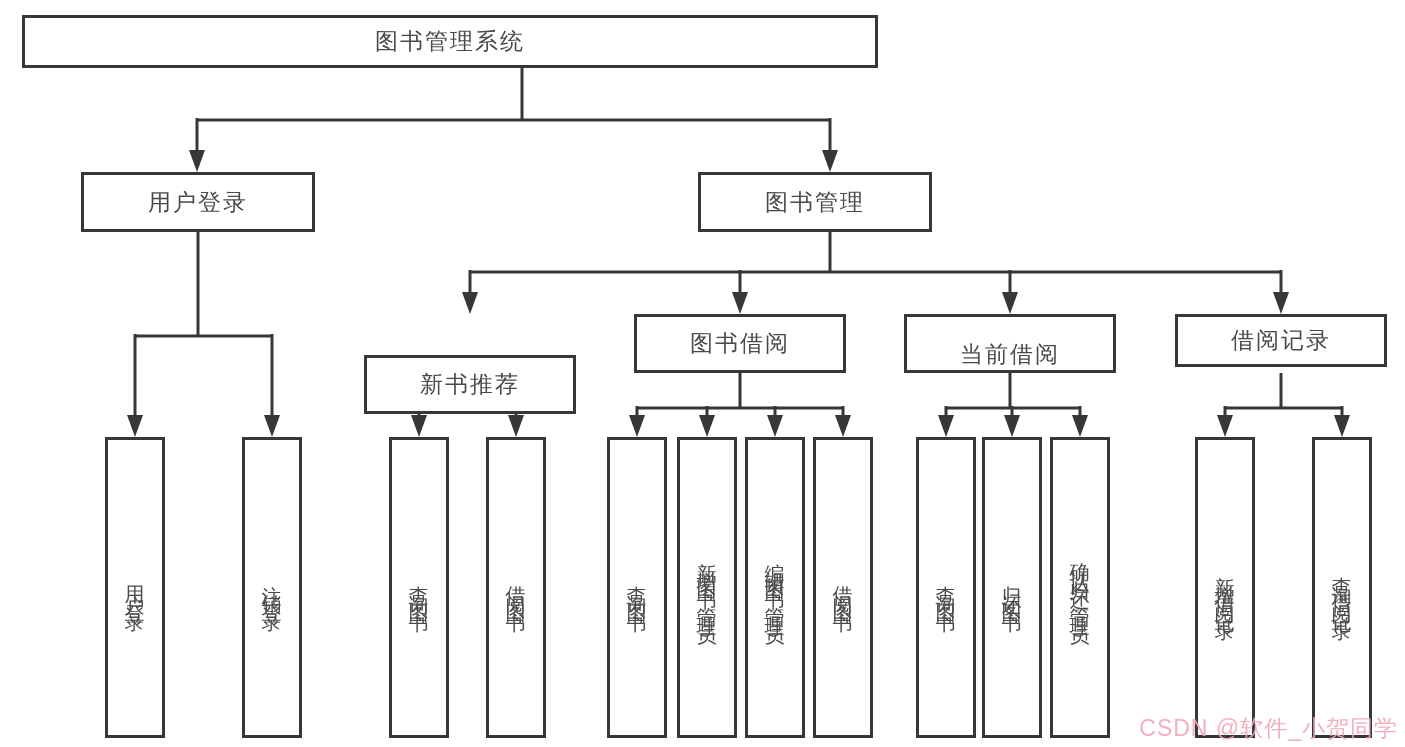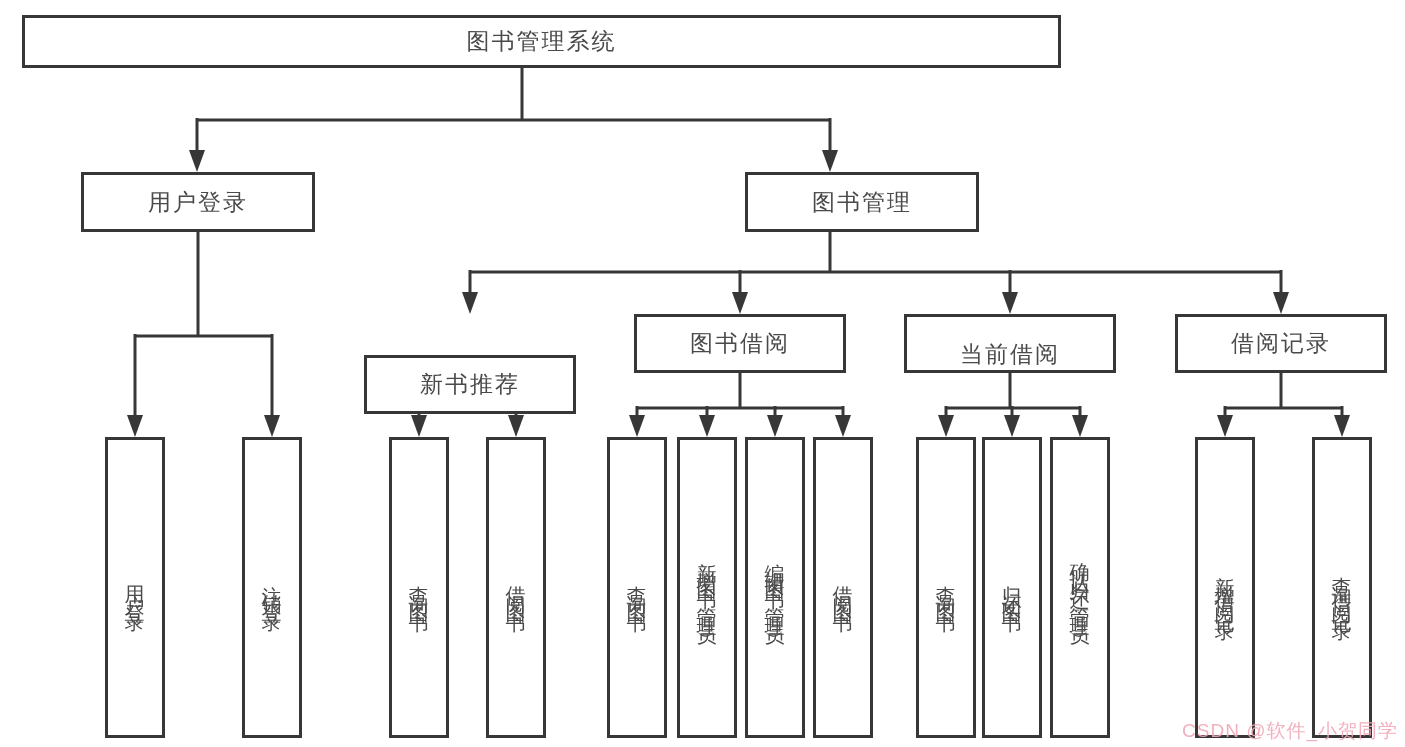--- a/index.html
+++ b/index.html
@@ -41,21 +41,21 @@
     line-height: 1;
   }
   .v-node.long {
     font-size: 20px;
     letter-spacing: 9px;
   }
   #watermark {
     position: absolute;
     right: 7px;
     bottom: 3px;
-    font-size: 19px;
+    font-size: 23px;
     letter-spacing: 1px;
     color: #f0a8b8;
     opacity: 0.9;
     z-index: 3;
     white-space: nowrap;
   }
 </style>
 </head>
 <body>
 
@@ -121,41 +121,41 @@
       <polygon points="767,415 783,415 775,437"></polygon>
       <polygon points="835,415 851,415 843,437"></polygon>
       <polygon points="938,415 954,415 946,437"></polygon>
       <polygon points="1004,415 1020,415 1012,437"></polygon>
       <polygon points="1072,415 1088,415 1080,437"></polygon>
       <polygon points="1217,415 1233,415 1225,437"></polygon>
       <polygon points="1334,415 1350,415 1342,437"></polygon>
     </g>
   </svg>
 
-  <div class="node h-node" style="left:22px; top:15px; width:1039px; height:53px;">
+  <div class="node h-node" style="left:22px; top:15px; width:856px; height:53px;">
     <span>图书管理系统</span>
   </div>
 
   <div class="node h-node" style="left:81px; top:172px; width:234px; height:60px;">
     <span>用户登录</span>
   </div>
-  <div class="node h-node" style="left:745px; top:172px; width:234px; height:60px;">
+  <div class="node h-node" style="left:698px; top:172px; width:234px; height:60px;">
     <span>图书管理</span>
   </div>
 
   <div class="node h-node" style="left:364px; top:314px; width:212px; height:59px;margin-top:41px;">
     <span>新书推荐</span>
   </div>
   <div class="node h-node" style="left:634px; top:314px; width:212px; height:59px;">
     <span>图书借阅</span>
   </div>
   <div class="node h-node" style="left:904px; top:314px; width:212px; height:59px;align-items:flex-end;">
     <span>当前借阅</span>
   </div>
-  <div class="node h-node" style="left:1175px; top:314px; width:212px; height:59px;">
+  <div class="node h-node" style="left:1175px; top:314px; width:212px; height:53px;">
     <span>借阅记录</span>
   </div>
 
   <div class="node v-node long" style="left:105px; top:437px; width:60px; height:301px;">
     <span>用户登录</span>
   </div>
   <div class="node v-node long" style="left:242px; top:437px; width:60px; height:301px;">
     <span>注销登录</span>
   </div>
 

